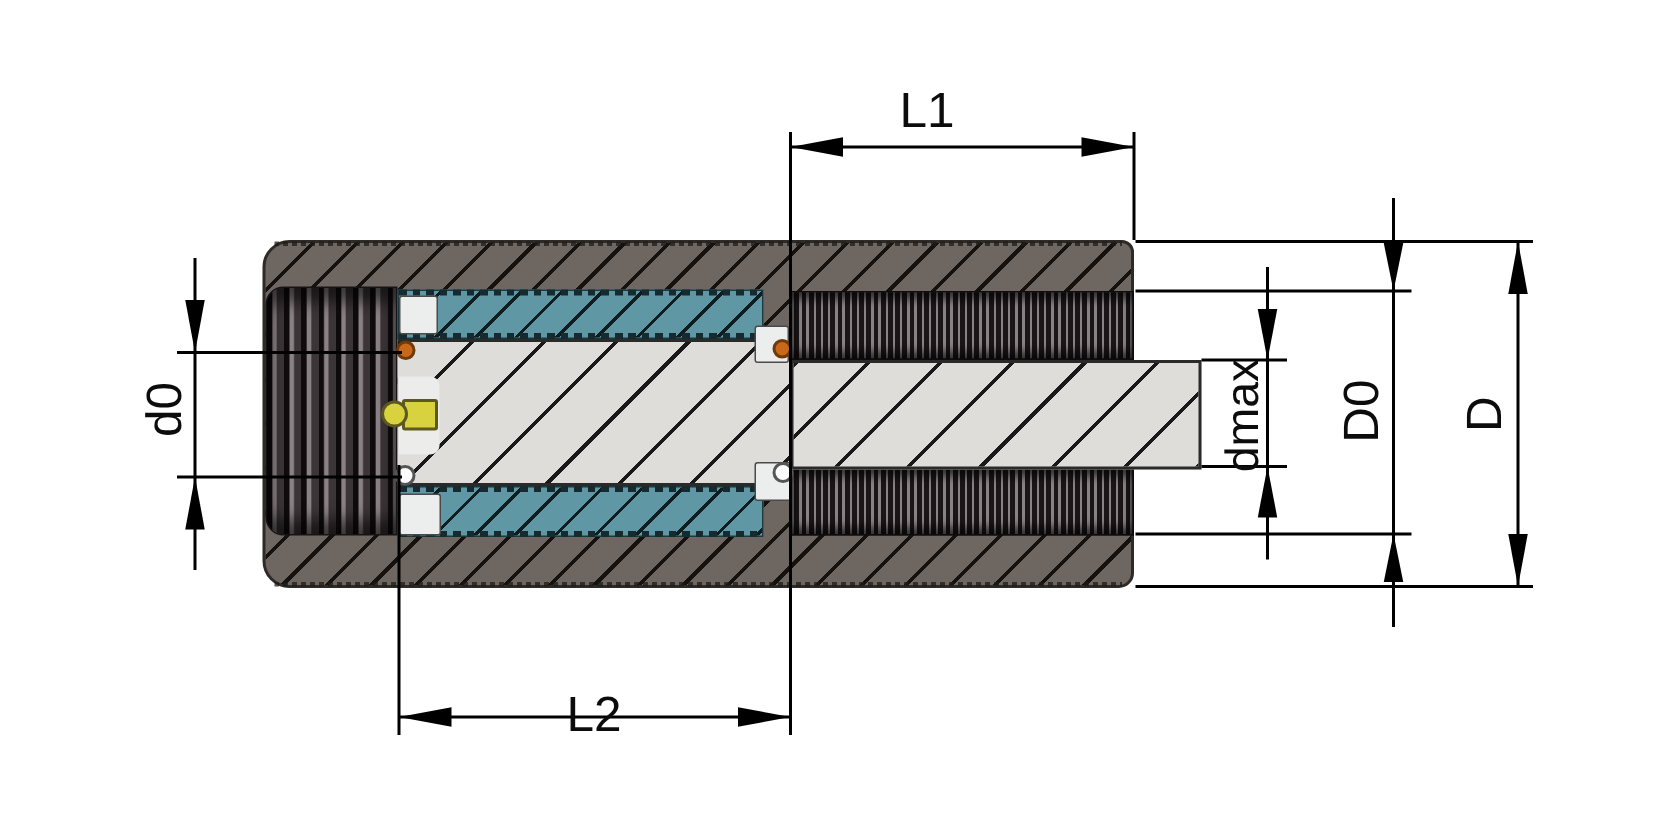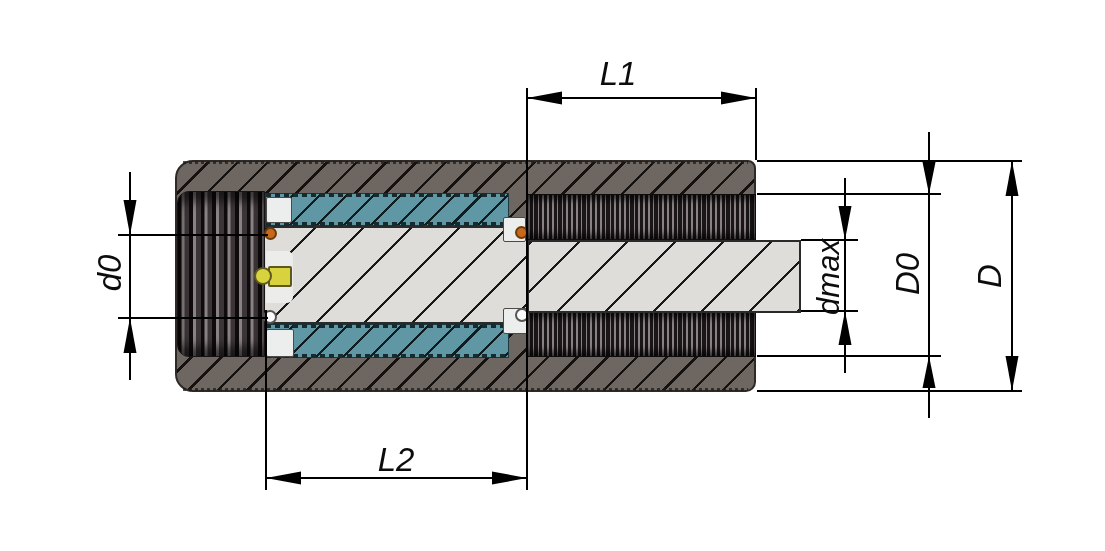--- a/index.html
+++ b/index.html
@@ -1,19 +1,18 @@
 <!DOCTYPE html>
 <html><head>
 <meta charset="utf-8">
 <style>
   html,body{margin:0;padding:0;background:#ffffff;}
   .canvas{
     position:relative;width:1105px;height:551px;background:#ffffff;overflow:hidden;
     font-family:"Liberation Sans", sans-serif;
-    font-style:italic;
   }
   .abs{position:absolute;}
 
   
   .housing{
     left:175px;top:160px;width:581px;height:232px;
     background-color:#6e6761;
     background-image:repeating-linear-gradient(135deg,#14110f 0 2.5px, rgba(0,0,0,0) 2.5px 21px);
     border:2px solid #2e2a27;box-sizing:border-box;
     border-radius:18px 8px 10px 18px;
@@ -76,21 +75,21 @@
   .pin-knob{left:254px;top:267px;width:18px;height:18px;border-radius:50%;background:#d8d23f;border:2px solid #5d5720;box-sizing:border-box;}
   .pin-body{left:268px;top:266px;width:24px;height:21px;background:#d8d23f;border:2px solid #5d5720;box-sizing:border-box;border-radius:2px;}
 
   
   .dim-label{
     color:#0c0c0c;font-size:33px;line-height:1;white-space:nowrap;
     transform:translate(-50%,-50%);
   }
   .dim-label.vert{transform:translate(-50%,-50%) rotate(-90deg);}
   .lbl-l1{left:618px;top:73px;}
-  .lbl-l2{left:396px;top:459px;}
+  .lbl-l2{left:396px;top:476px;}
   .lbl-d0{left:109px;top:273px;}
   .lbl-dmax{left:828px;top:277px;font-size:31px;}
   .lbl-D0{left:907px;top:274px;}
   .lbl-D{left:989px;top:276px;}
 
   svg.dims{left:0;top:0;pointer-events:none;}
   svg.dims line{stroke:#000;stroke-width:2;}
   svg.dims polygon{fill:#000;}
 </style>
 </head>

